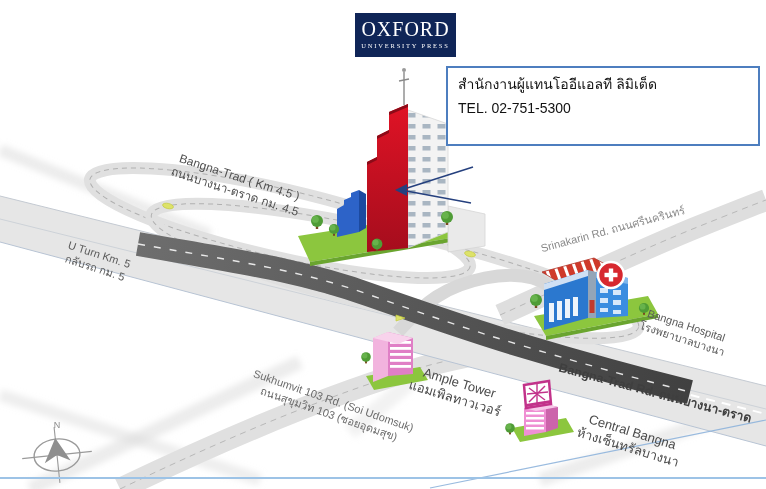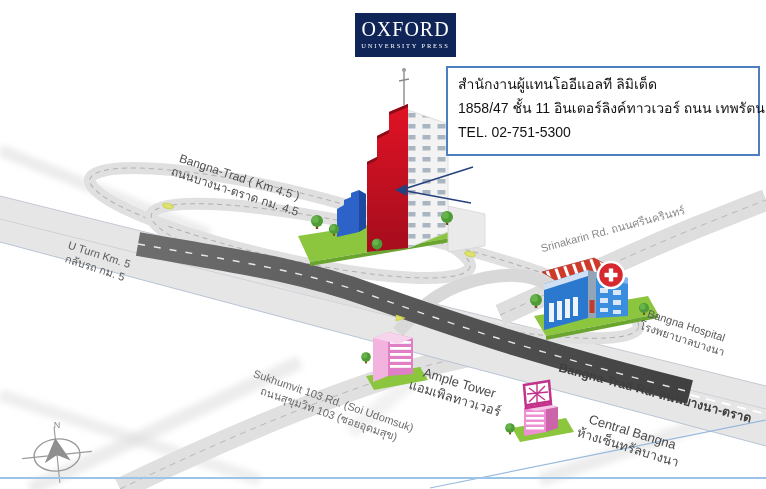--- a/index.html
+++ b/index.html
@@ -11,21 +11,21 @@
   
   .logo{
     position:absolute;left:355px;top:13px;width:101px;height:44px;z-index:3;
     background:#0f2557;color:#ffffff;text-align:center;box-sizing:border-box;padding-top:5px;
   }
   .logo .t{font-family:"Liberation Serif","DejaVu Serif",serif;font-size:20px;letter-spacing:1px;line-height:22px;}
   .logo .s{font-family:"Liberation Serif","DejaVu Serif",serif;font-size:6.5px;letter-spacing:1.8px;margin-top:2px;}
   
   .info{
     position:absolute;left:446px;top:66px;width:314px;z-index:3;box-sizing:border-box;
-    background:#ffffff;border:2px solid #4d7ebf;padding:4px 10px 10px 10px;
+    background:#ffffff;border:2px solid #4d7ebf;padding:4px 10px 24px 10px;
     font-size:14px;color:#111111;line-height:24px;white-space:nowrap;
   }
   
   .map-label{
     position:absolute;z-index:2;text-align:center;white-space:nowrap;
     color:#4a4a4a;transform-origin:center center;line-height:1.25;
   }
   .lbl-km45      {left:147px;top:170px;width:180px;font-size:12px;transform:rotate(18deg);color:#4f4f4f;}
   .lbl-uturn     {left:42px; top:248px;width:110px;font-size:11px;transform:rotate(18deg);color:#5a5a5a;}
   .lbl-srinakarin{left:508px;top:223px;width:210px;font-size:11px;transform:rotate(-15deg);color:#8a8a8a;}
@@ -277,18 +277,17 @@
 
   <div class="map-label lbl-north">N</div>
 
   <div class="logo">
     <div class="t">OXFORD</div>
     <div class="s">UNIVERSITY PRESS</div>
   </div>
 
   <div class="info">
     <div>สำนักงานผู้แทนโออีแอลที ลิมิเต็ด</div>
-    <div>1858/47 ชั้น 11 อินเตอร์ลิงค์ทาวเวอร์ ถนน เทพรัตน</div>
     <div>TEL. 02-751-5300</div>
   </div>
 
   <div class="footer-line"></div>
 </div>
 
 </body></html>

